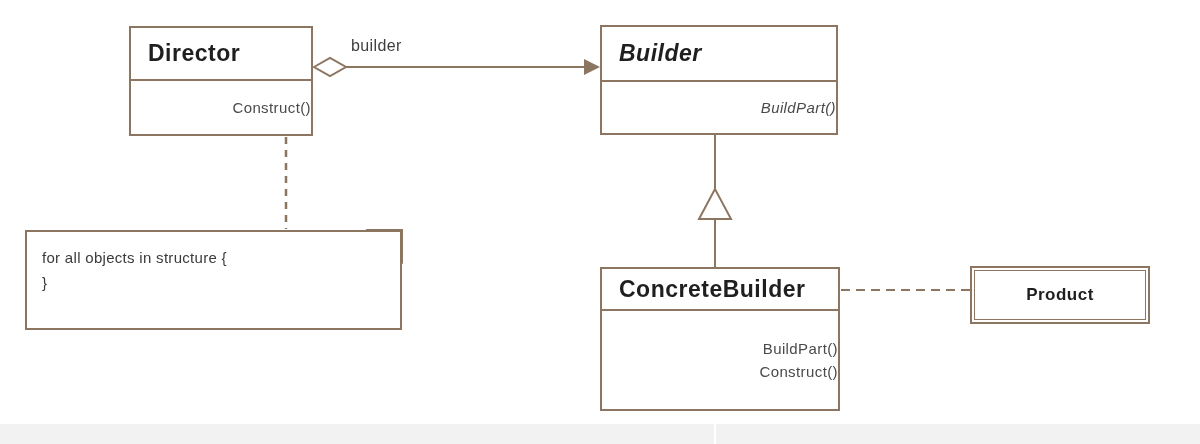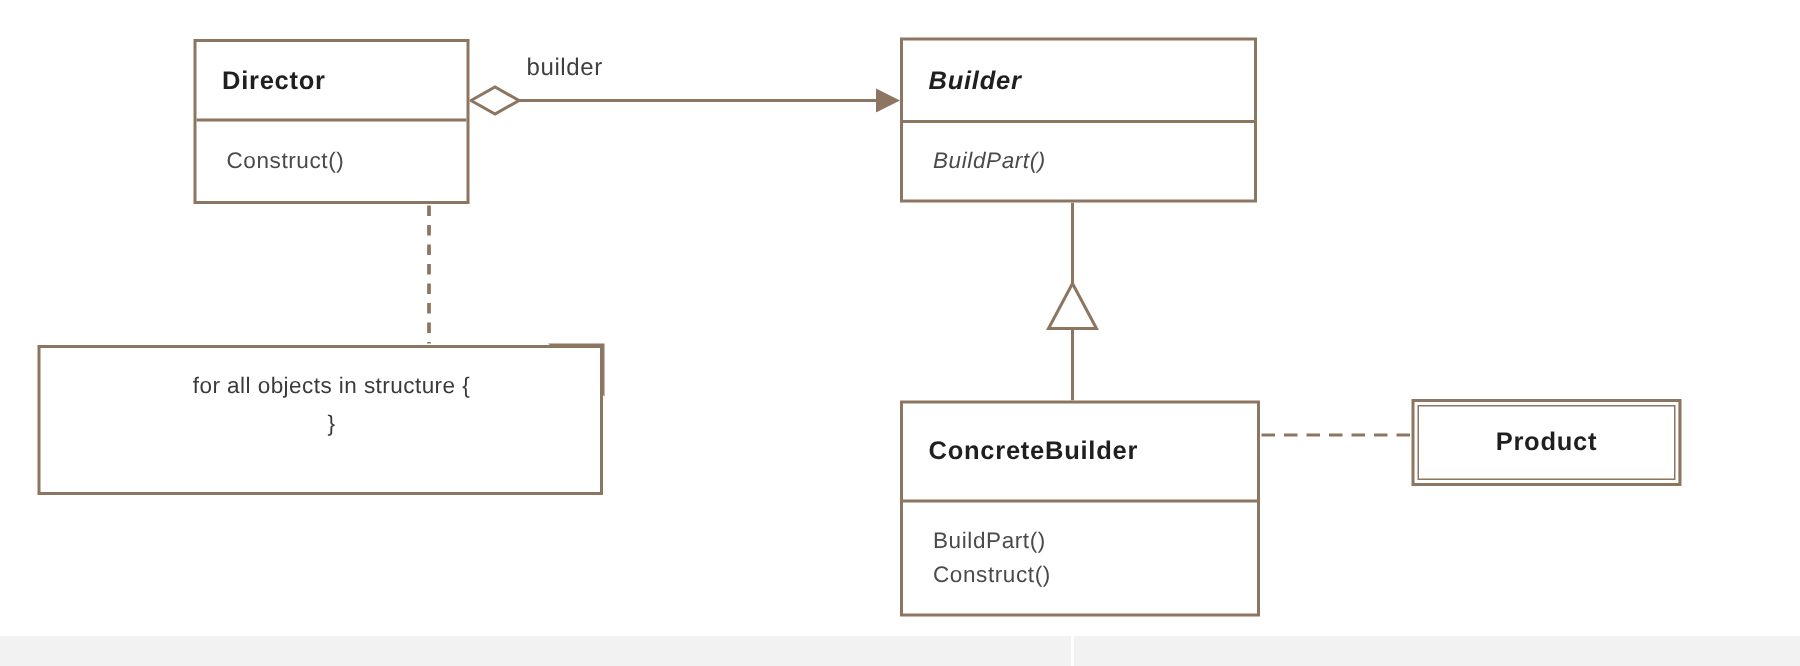--- a/index.html
+++ b/index.html
@@ -39,48 +39,49 @@
     background: #fff;
     display: flex;
     flex-direction: column;
   }
   .uml-title {
     border-bottom: 2px solid var(--line);
     display: flex;
     align-items: center;
     padding-left: 17px;
     font-weight: bold;
-    font-size: 17px;
+    font-size: 23px;
     letter-spacing: 0.5px;
     color: var(--title-text);
   }
   .uml-members {
     flex: 1;
     display: flex;
     flex-direction: column;
     justify-content: center;
-    padding-left: 20px;
+    padding-left: 10px;
     font-size: 15px;
     letter-spacing: 0.4px;
     color: var(--member-text);
     line-height: 23px;
+    text-align: right;
   }
   .abstract .uml-title,
   .abstract .uml-members { font-style: italic; }
 
   #box-director        { left: 129px; top: 26px;  width: 184px; height: 110px; }
   #box-director .uml-title { height: 53px; }
   #box-builder         { left: 600px; top: 25px;  width: 238px; height: 110px; }
   #box-builder .uml-title { height: 55px; }
   #box-concretebuilder { left: 600px; top: 267px; width: 240px; height: 144px; }
-  #box-concretebuilder .uml-title { height: 66px; }
+  #box-concretebuilder .uml-title { height: 42px; }
 
   #box-product {
     position: absolute;
-    left: 941px; top: 266px; width: 180px; height: 58px;
+    left: 970px; top: 266px; width: 180px; height: 58px;
     border: 2px solid var(--line);
     box-shadow: inset 0 0 0 2px #ffffff, inset 0 0 0 3px var(--line);
     background: #fff;
     display: flex;
     align-items: center;
     justify-content: center;
     font-weight: bold;
     font-size: 17px;
     letter-spacing: 0.5px;
     color: var(--title-text);
@@ -89,21 +90,20 @@
   .note {
     position: absolute;
     left: 25px; top: 230px; width: 377px; height: 100px;
     border: 2px solid var(--line);
     background: #fff;
     padding: 13px 0 0 15px;
     font-size: 15px;
     letter-spacing: 0.3px;
     line-height: 25px;
     color: var(--note-text);
-    text-align: center;
   }
   .note-line { white-space: pre; }
 
   .edge-label {
     position: absolute;
     left: 351px; top: 37px;
     font-size: 16px;
     letter-spacing: 0.4px;
     color: var(--label-text);
   }

